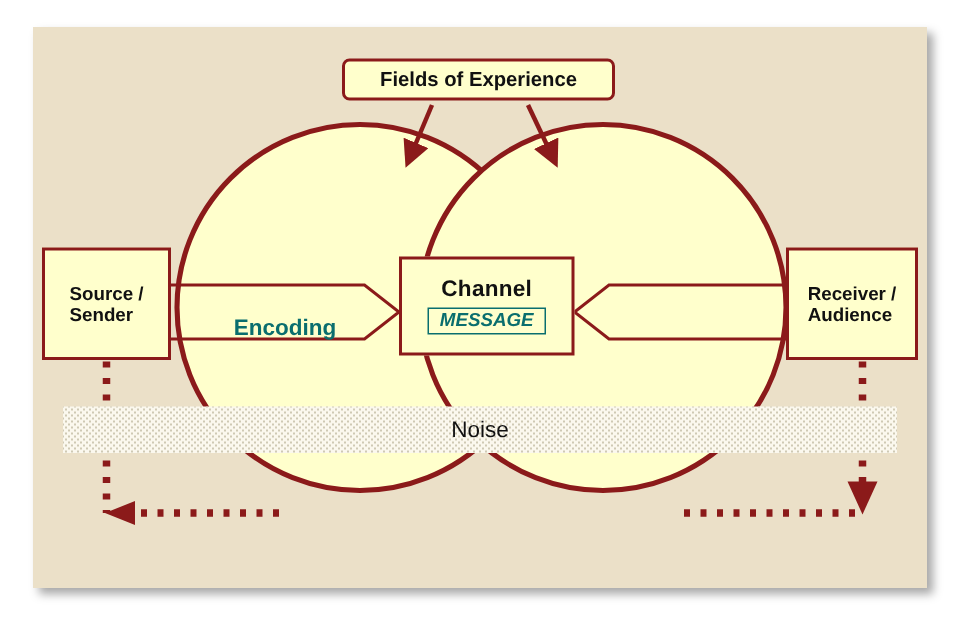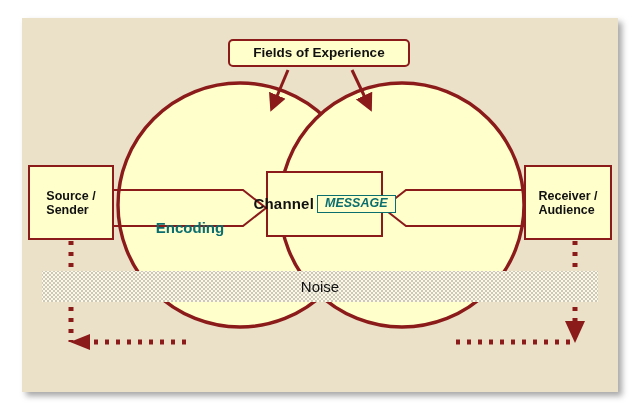--- a/index.html
+++ b/index.html
@@ -90,21 +90,21 @@
     color: #111111;
     z-index: 4;
   }
 
   
   #channel-box {
     left: 266px;
     top: 171px;
     width: 117px;
     height: 66px;
-    flex-direction: row;
+    flex-direction: column;
     justify-content: center;
     gap: 3px;
     z-index: 5;
   }
   #channel-title {
     font-size: 15px;
     font-weight: bold;
     color: #111111;
     letter-spacing: 0.2px;
   }
@@ -128,27 +128,26 @@
     font-size: 14.5px;
     font-weight: bold;
     color: #0a6e6e;
     z-index: 6;
   }
 
   
   .chevron-label {
     position: absolute;
     display: flex;
-    align-items: center;
+    align-items: flex-end;
     justify-content: center;
     font-size: 15px;
     font-weight: bold;
     color: #0a6e6e;
     z-index: 5;
-    margin-top: 19px;
   }
   #encoding-label { left: 114px; top: 189px; width: 152px; height: 38px; }
   #decoding-label { left: 383px; top: 189px; width: 152px; height: 38px; }
   .chevron-label span { position: relative; z-index: 2; }
 
   
   #noise-band {
     position: absolute;
     left: 42px;
     top: 271px;

